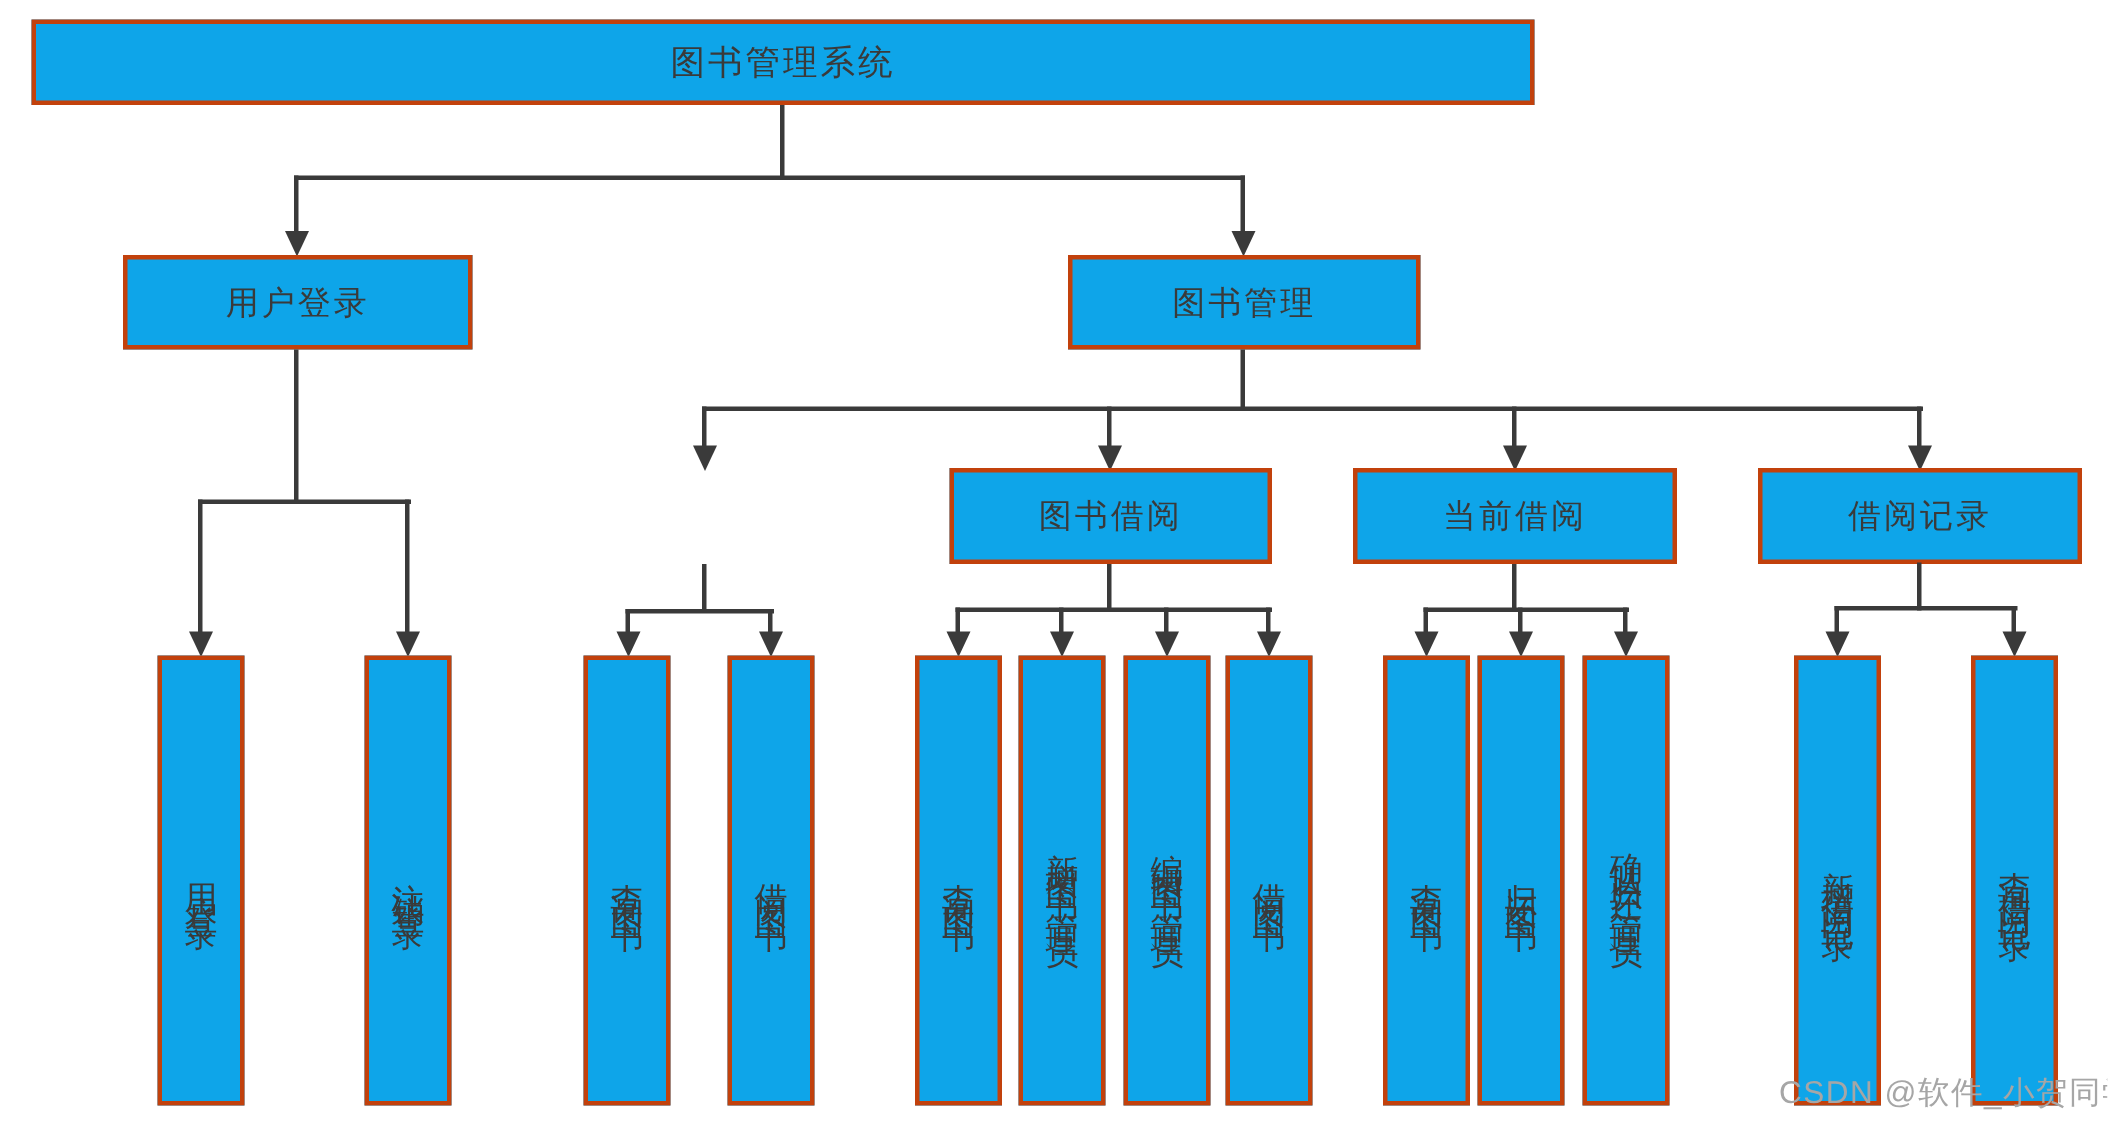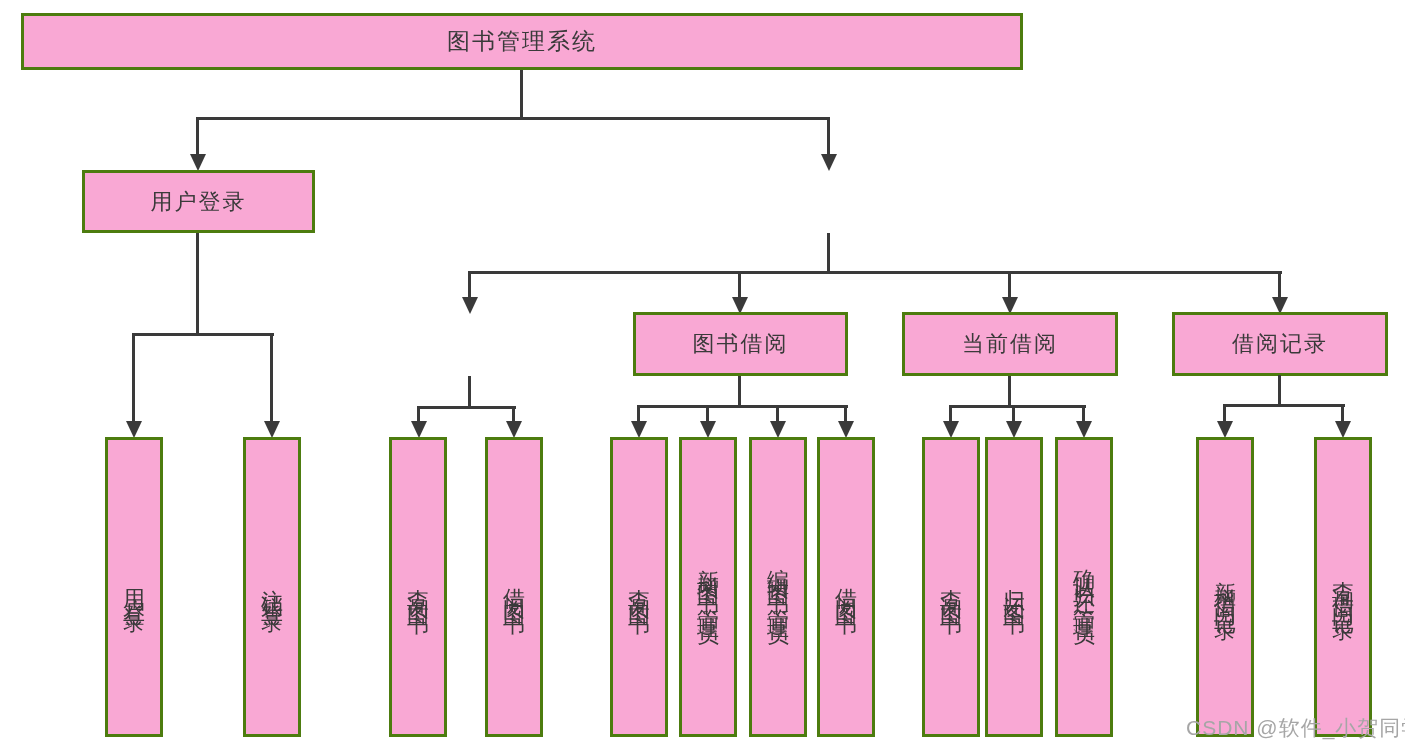--- a/index.html
+++ b/index.html
@@ -1,22 +1,22 @@
 <!DOCTYPE html>
 <html><head>
 <meta charset="utf-8">
 <style>
   html,body{margin:0;padding:0;background:#ffffff;}
   #stage{
     position:relative; width:1405px; height:747px; background:#ffffff;
     font-family:"Liberation Sans","DejaVu Sans",sans-serif; overflow:hidden;
   }
   .box{
-    position:absolute; box-sizing:border-box; background:#f9a8d4;
-    border:3px solid #4d7c0f; color:#3a3a3a;
+    position:absolute; box-sizing:border-box; background:#0ea5e9;
+    border:3px solid #c2410c; color:#3a3a3a;
     display:flex; align-items:center; justify-content:center;
   }
   .box.h{ font-size:22px; letter-spacing:2px; }
   .box.root{ font-size:23px; }
   .box.v{
     writing-mode:vertical-rl; text-orientation:mixed;
     font-size:22px; letter-spacing:8px; line-height:1;
   }
   .vl{ position:absolute; width:3px; background:#3a3a3a; }
   .hl{ position:absolute; height:3px; background:#3a3a3a; }
@@ -41,20 +41,23 @@
 
   <div class="vl" style="left:520px; top:70px; height:49px;"></div>
   <div class="hl" style="left:196px; top:117px; width:634px;"></div>
   <div class="vl" style="left:196px; top:117px; height:39px;"></div>
   <div class="ah" style="left:190px; top:154px;"></div>
   <div class="vl" style="left:827px; top:117px; height:39px;"></div>
   <div class="ah" style="left:821px; top:154px;"></div>
 
   <div class="box h" style="left:82px; top:170px; width:233px; height:63px;">
     <span>用户登录</span>
+  </div>
+  <div class="box h" style="left:712px; top:170px; width:235px; height:63px;">
+    <span>图书管理</span>
   </div>
 
   <div class="vl" style="left:196px; top:233px; height:102px;"></div>
   <div class="hl" style="left:132px; top:333px; width:142px;"></div>
   <div class="vl" style="left:132px; top:333px; height:90px;"></div>
   <div class="ah" style="left:126px; top:421px;"></div>
   <div class="vl" style="left:270px; top:333px; height:90px;"></div>
   <div class="ah" style="left:264px; top:421px;"></div>
 
   <div class="vl" style="left:827px; top:233px; height:40px;"></div>

